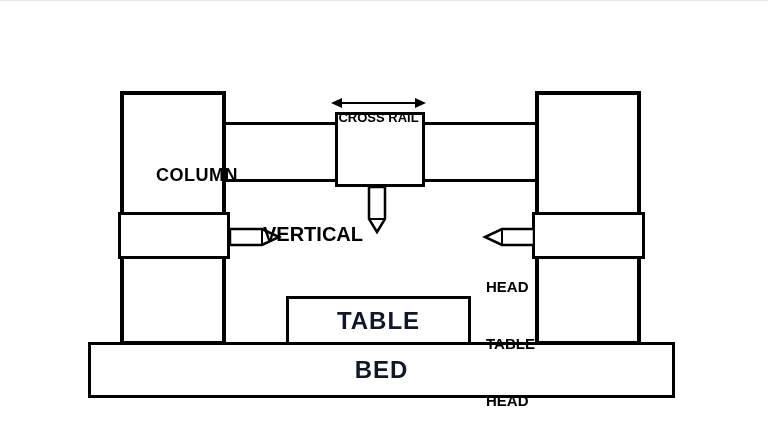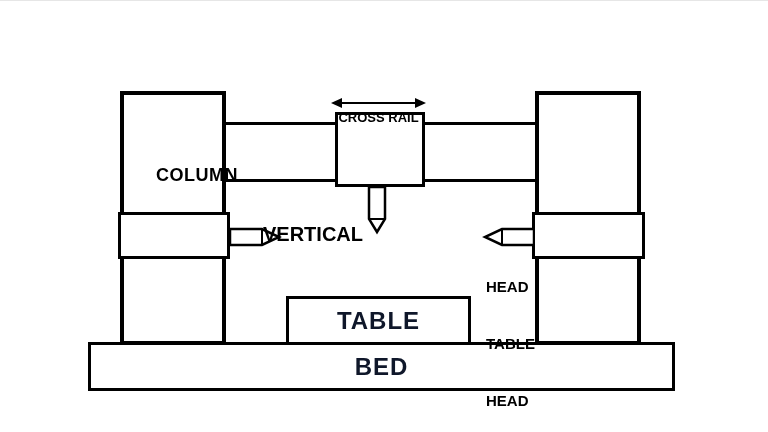--- a/index.html
+++ b/index.html
@@ -17,21 +17,21 @@
     overflow: hidden;
     border-top: 1px solid #e6e6e6;
   }
   .shape {
     position: absolute;
     box-sizing: border-box;
     border: 3px solid #000000;
     background: #ffffff;
   }
   
-  .bed        { left: 88px;  top: 341px; width: 587px; height: 49px; z-index: 1;
+  .bed        { left: 88px;  top: 341px; width: 587px; height: 56px; z-index: 1;
                 display: flex; align-items: center; justify-content: center; }
   .mtable     { left: 286px; top: 295px; width: 185px; height: 49px; z-index: 2;
                 display: flex; align-items: center; justify-content: center; }
   .column     { top: 90px; width: 106px; height: 254px; border-width: 4px; z-index: 2; }
   .column.left  { left: 120px; }
   .column.right { left: 535px; }
   .crossrail  { left: 226px; top: 121px; width: 309px; height: 60px;
                 border-left: none; border-right: none; z-index: 2; }
   .vtoolhead  { left: 335px; top: 111px; width: 90px; height: 75px; z-index: 3; }
   .stoolhead  { top: 211px; height: 47px; z-index: 3; }

